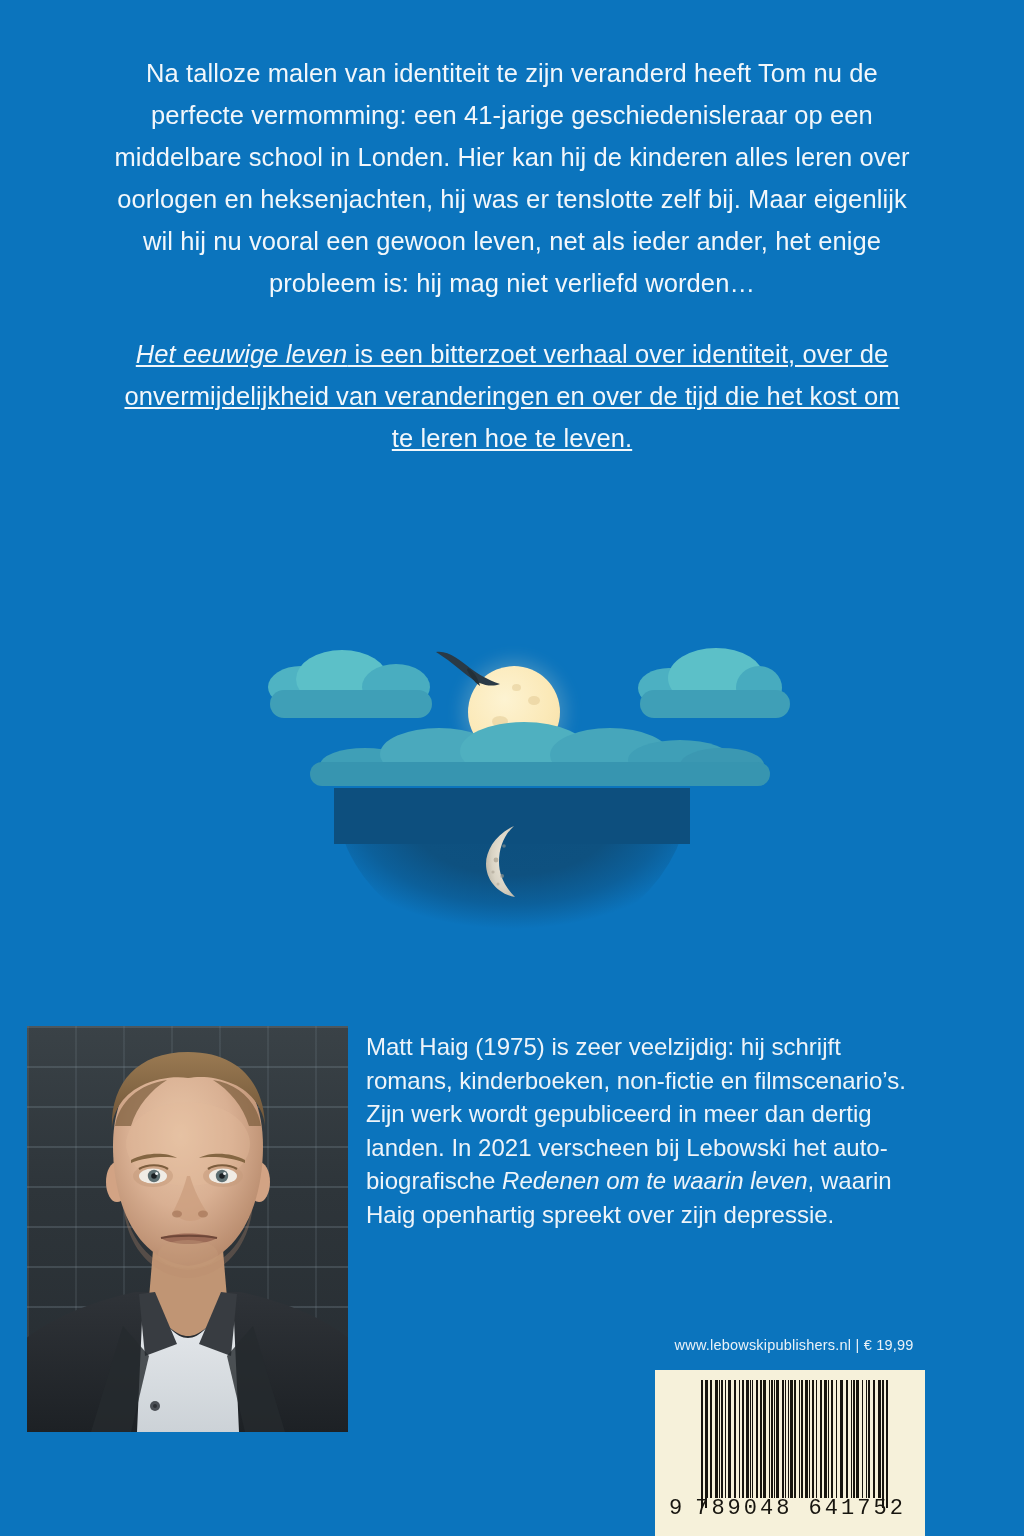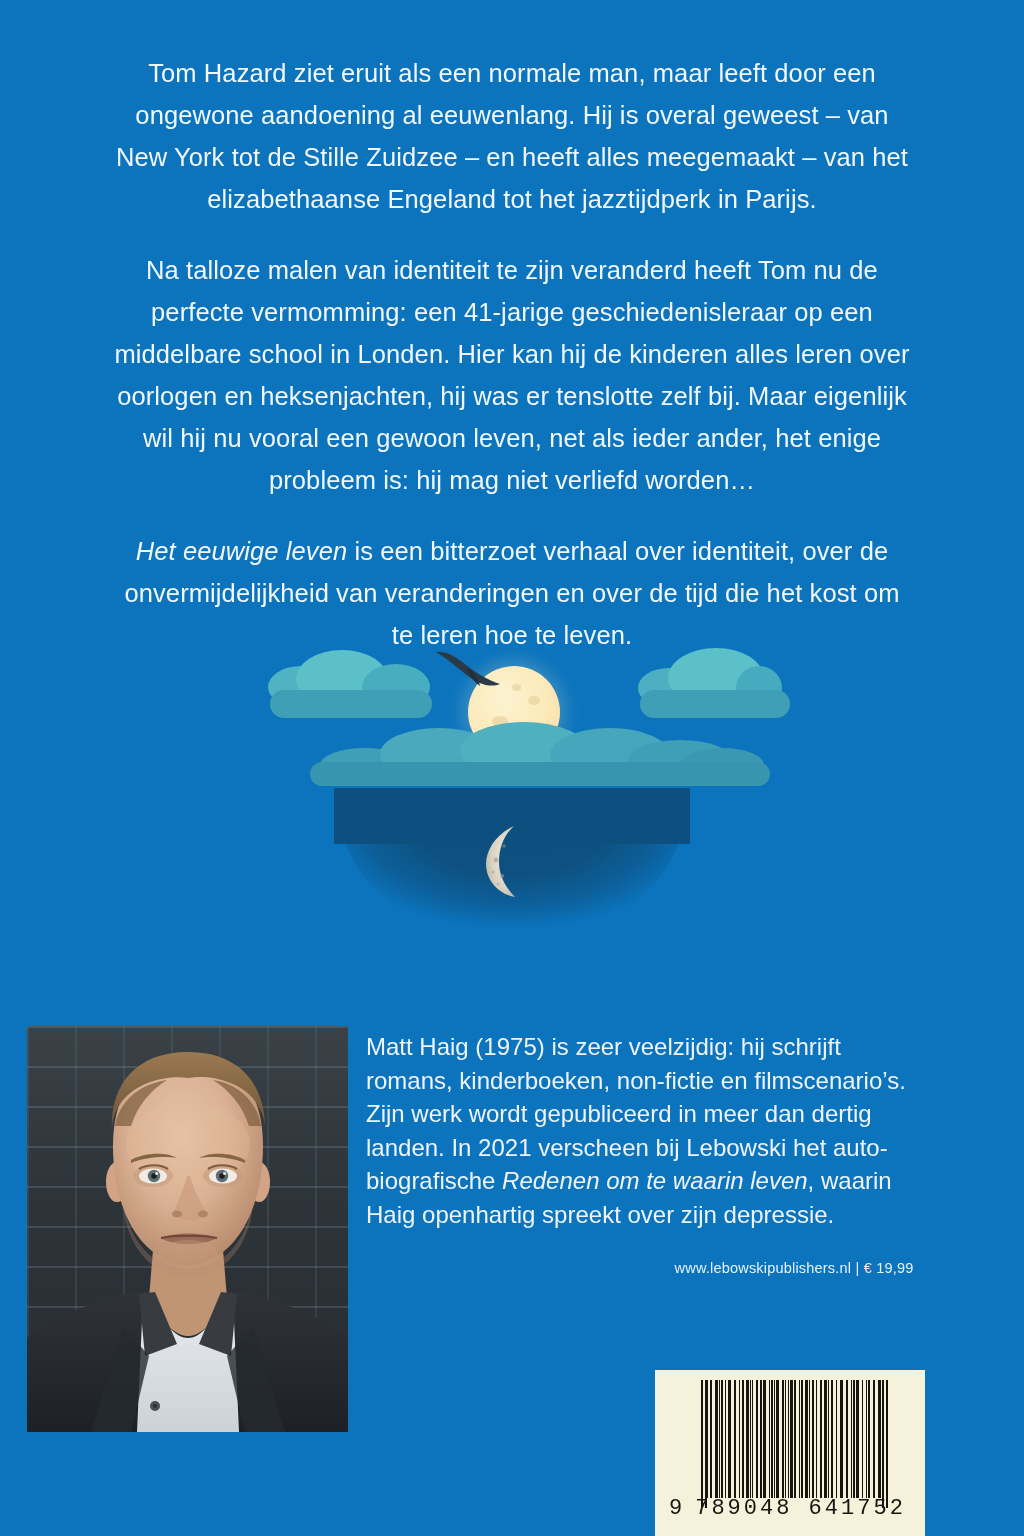--- a/index.html
+++ b/index.html
@@ -29,21 +29,21 @@
     width: 800px;
     text-align: center;
     color: #f2f7fb;
     font-size: 25.5px;
     line-height: 42px;
     letter-spacing: 0.1px;
   }
   .blurb p {
     margin: 0 0 29px 0;
   }
-  .blurb p:last-child { margin-bottom: 0; }
+  .blurb p:last-child { margin-bottom: 0; text-decoration: underline; }
   .blurb em, .bio em {
     font-style: italic;
   }
 
   
   .illustration {
     position: absolute;
     left: 250px;
     top: 628px;
     width: 524px;
@@ -182,21 +182,21 @@
     color: #eef4f9;
     font-size: 24px;
     line-height: 33.5px;
     text-align: left;
   }
 
   
   .publisher {
     position: absolute;
     left: 654px;
-    top: 1260px;
+    top: 1337px;
     width: 280px;
     text-align: center;
     color: #eaf2f8;
     font-size: 14.5px;
     letter-spacing: 0.2px;
   }
 
   
   .barcode-box {
     position: absolute;
@@ -233,21 +233,20 @@
     white-space: nowrap;
   }
   .barcode-digits .lead { margin-right: 10px; }
 </style>
 </head>
 <body>
 
 <div class="page">
 
   <div class="blurb">
-    <p>Tom Hazard ziet eruit als een normale man, maar leeft door een ongewone aandoening al eeuwenlang. Hij is overal geweest – van New York tot de Stille Zuidzee – en heeft alles meegemaakt – van het elizabethaanse Engeland tot het jazztijdperk in Parijs.</p>
     <p>Na talloze malen van identiteit te zijn veranderd heeft Tom nu de perfecte vermomming: een 41-jarige geschiedenisleraar op een middelbare school in Londen. Hier kan hij de kinderen alles leren over oorlogen en heksenjachten, hij was er tenslotte zelf bij. Maar eigenlijk wil hij nu vooral een gewoon leven, net als ieder ander, het enige probleem is: hij mag niet verliefd worden…</p>
     <p><em>Het eeuwige leven</em><span> is een bitterzoet verhaal over identiteit, over de onvermijdelijkheid van veranderingen en over de tijd die het kost om te leren hoe te leven.</span></p>
   </div>
 
   <div class="illustration">
 
     <div class="cloud cl-a1"></div>
     <div class="cloud cl-a2"></div>
     <div class="cloud cl-a3"></div>
     <div class="cloud cl-a4"></div>

